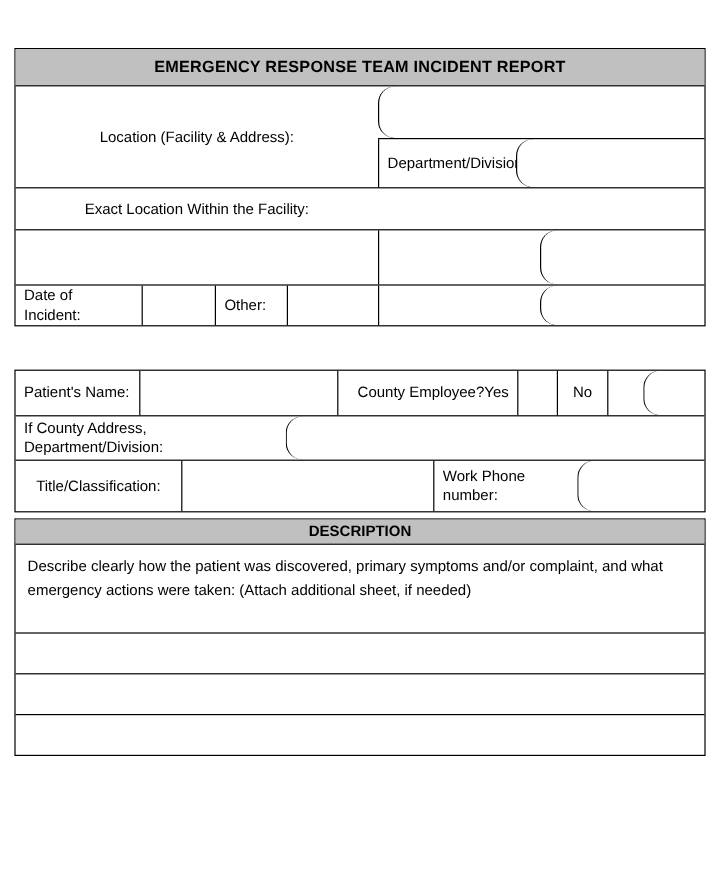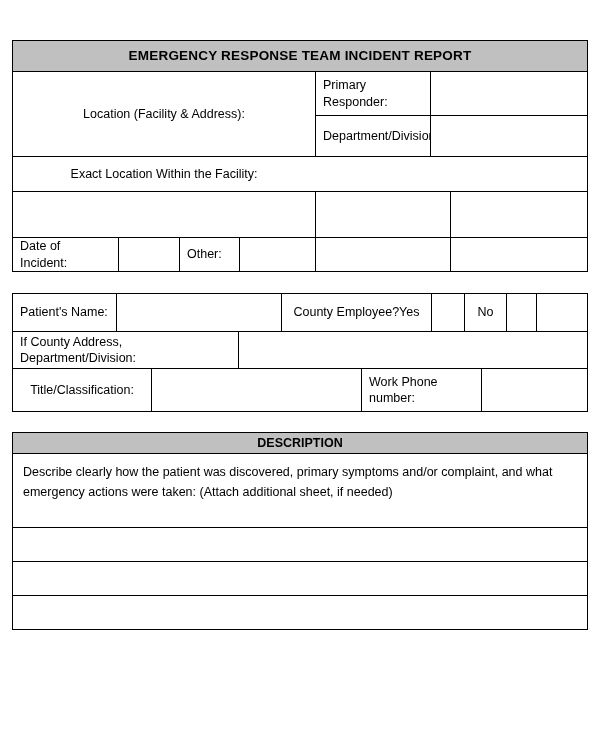--- a/index.html
+++ b/index.html
@@ -20,23 +20,23 @@
   .row.first { border-top: none; }
   .cell {
     display: flex; align-items: center;
     border-left: 1px solid #000;
     padding: 0 7px;
     font-size: 12.5px; line-height: 1.3;
     box-sizing: border-box; overflow: hidden;
     flex: 0 0 auto;
   }
   .cell.first { border-left: none; }
-  .grow { flex: 1 1 auto; }
+  .grow { flex: 1 1 auto; border-radius: 14px; }
   .center { justify-content: center; text-align: center; }
-  .spread { justify-content: center; }
+  .spread { justify-content: flex-end; }
   .hdr { background: var(--header-bg, #c0c0c0); }
   .title { font-weight: bold; font-size: 13.5px; letter-spacing: .2px; }
   .desc-title { font-weight: bold; font-size: 12.5px; }
   .loc { align-items: flex-start; justify-content: center; padding-top: 14px; text-align: center; margin-top: 20px; }
   .instr { align-items: flex-start; padding: 8px 10px; line-height: 1.6; }
   .stack { display: flex; flex-direction: column; flex: 1 1 auto; min-width: 0; }
   .subrow { display: flex; align-items: stretch; box-sizing: border-box; }
   .subrow + .subrow { border-top: 1px solid #000; }
 </style>
 </head>
@@ -47,21 +47,20 @@
   <section class="tbl" style="top:40px">
 
     <div class="row first hdr" style="height:30px">
       <div class="cell first grow center title">EMERGENCY RESPONSE TEAM INCIDENT REPORT</div>
     </div>
 
     <div class="row" style="height:85px">
       <div class="cell first loc" style="width:302px">Location (Facility &amp; Address):</div>
       <div class="stack">
         <div class="subrow" style="height:43px">
-          <div class="cell" style="width:115px">Primary Responder:</div>
           <div class="cell grow"></div>
         </div>
         <div class="subrow" style="height:41px">
           <div class="cell" style="width:115px">Department/Division:</div>
           <div class="cell grow"></div>
         </div>
       </div>
     </div>
 
     <div class="row" style="height:35px">
@@ -78,21 +77,21 @@
       <div class="cell first" style="width:105px">Date of Incident:</div>
       <div class="cell" style="width:61px"></div>
       <div class="cell" style="width:60px">Other:</div>
       <div class="cell" style="width:76px"></div>
       <div class="cell" style="width:135px"></div>
       <div class="cell grow"></div>
     </div>
 
   </section>
 
-  <section class="tbl" style="top:293px">
+  <section class="tbl" style="top:308px">
 
     <div class="row first" style="height:37px">
       <div class="cell first" style="width:103px">Patient's Name:</div>
       <div class="cell" style="width:165px"></div>
       <div class="cell spread" style="width:150px">
         <span>County Employee?</span>
         <span>Yes</span>
       </div>
       <div class="cell" style="width:33px"></div>
       <div class="cell center" style="width:42px">No</div>

